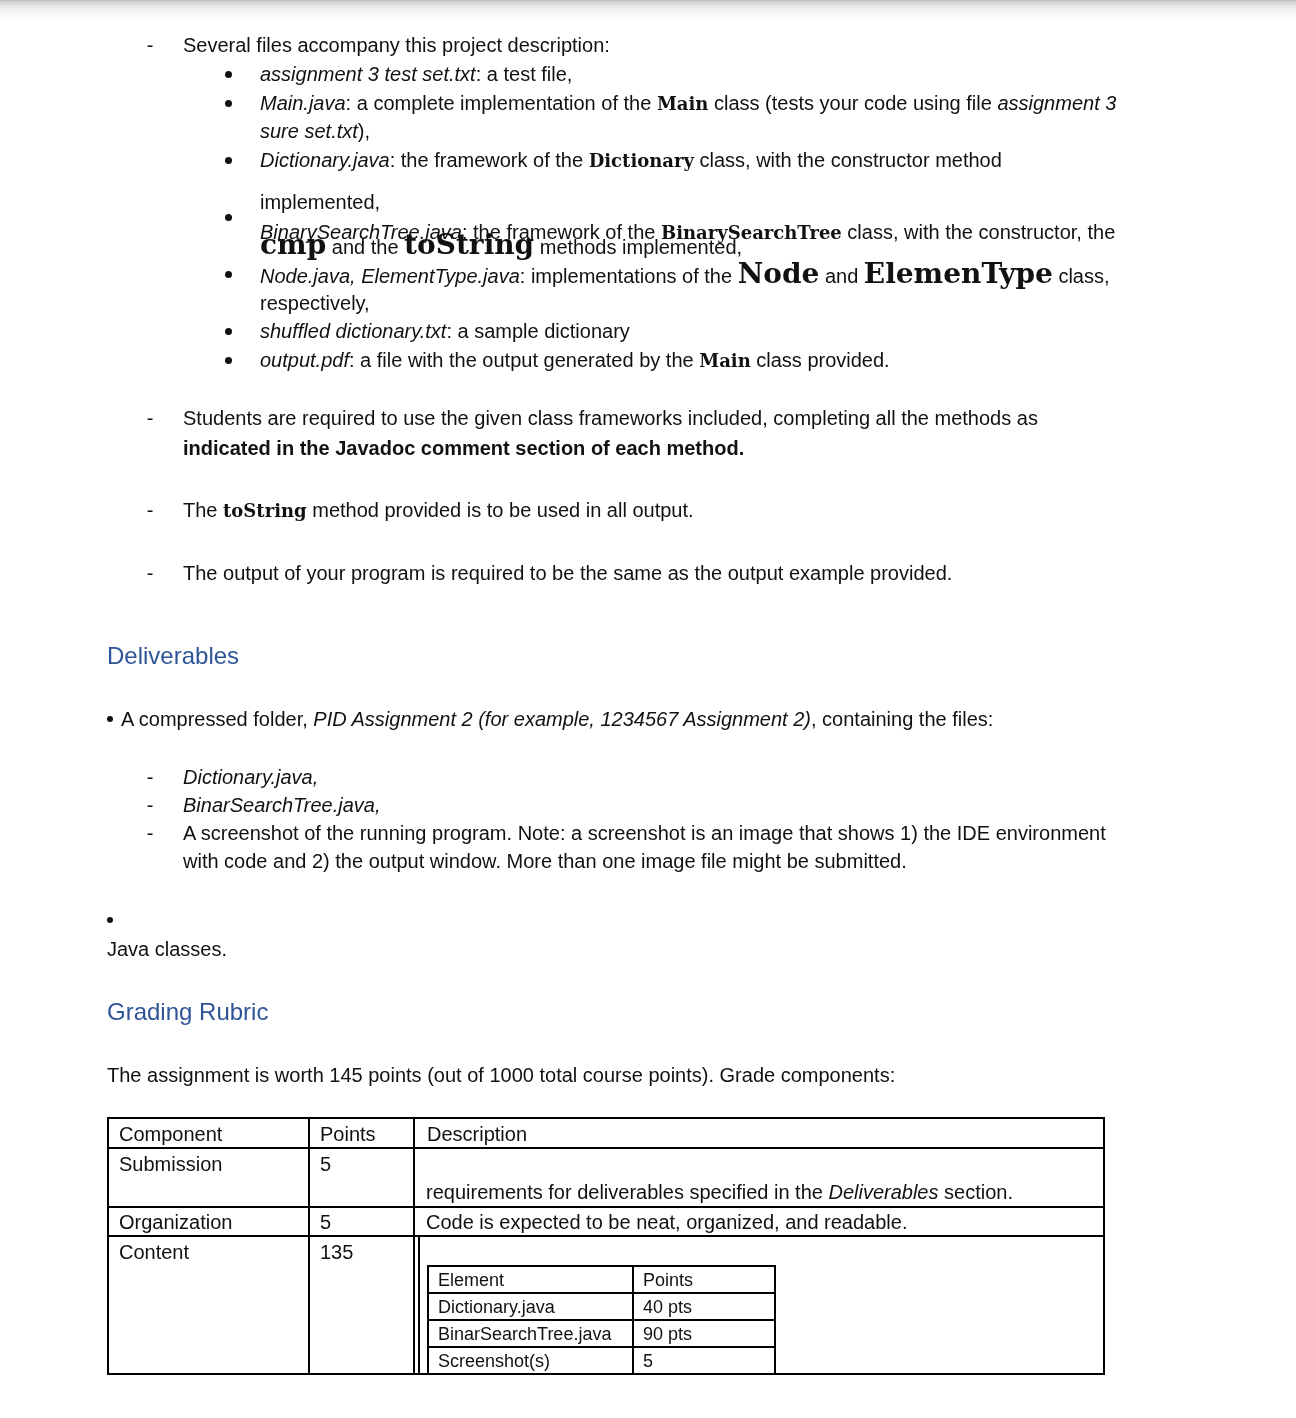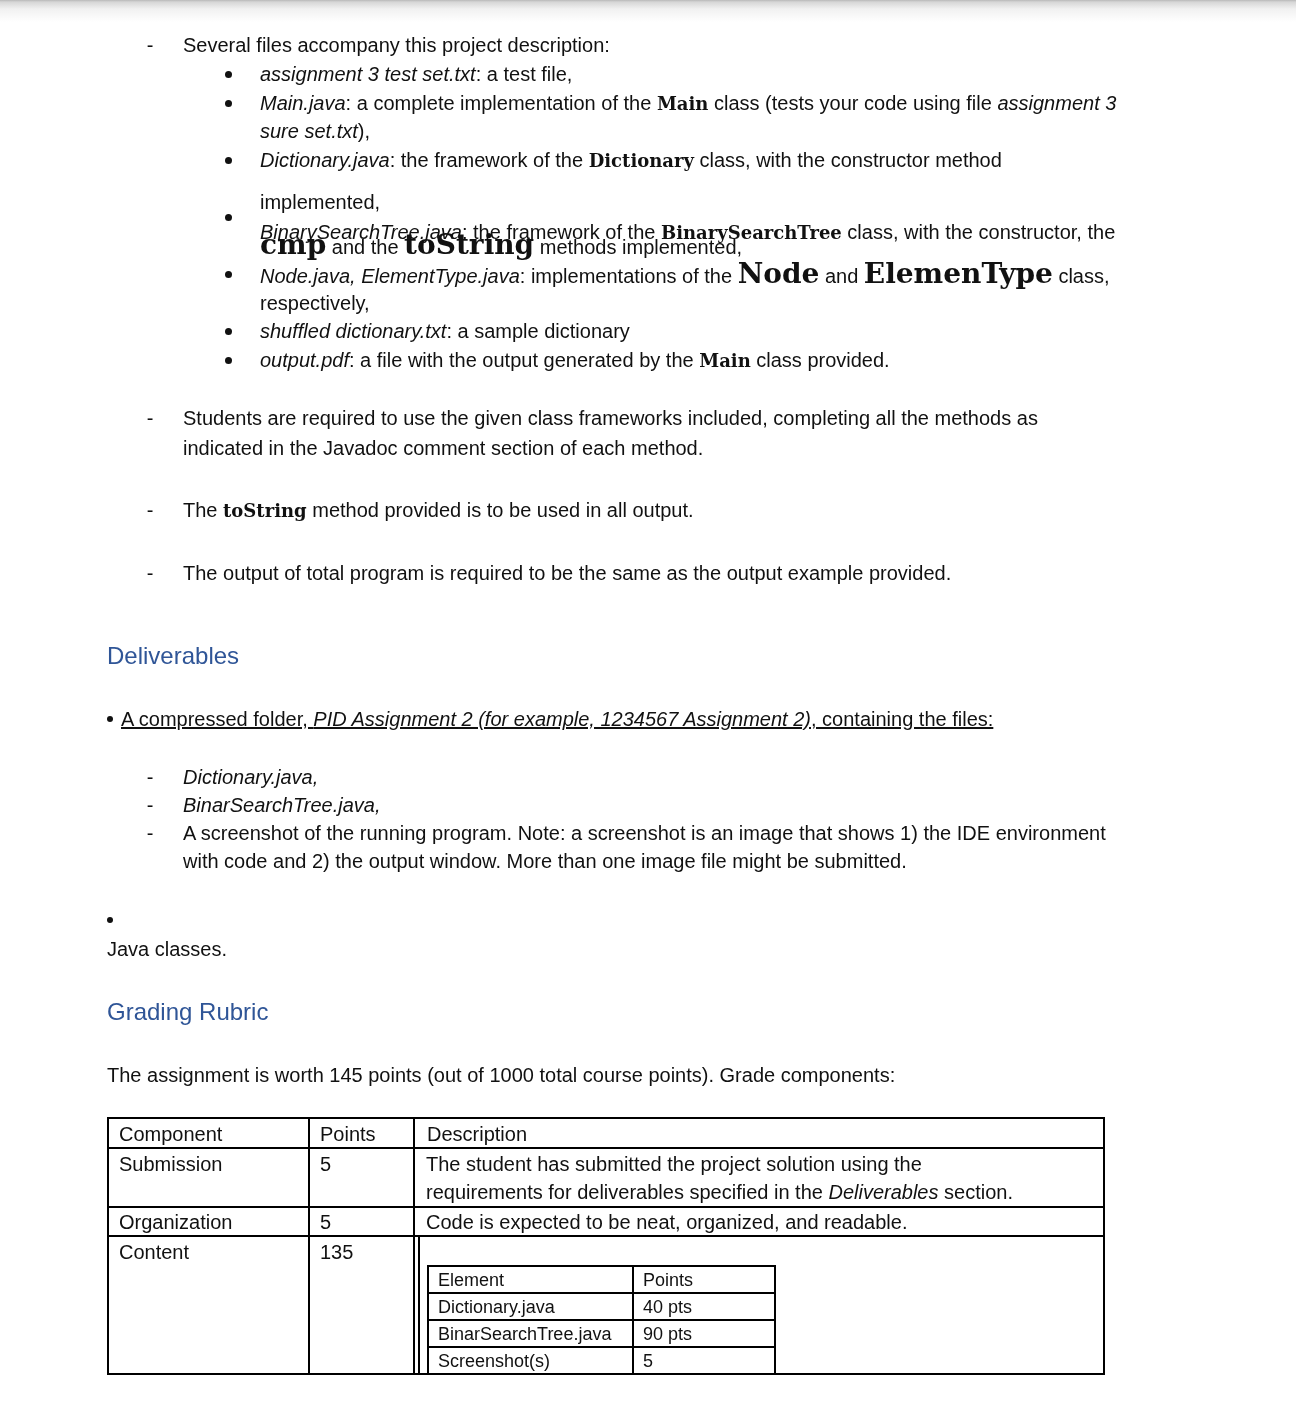--- a/index.html
+++ b/index.html
@@ -80,33 +80,33 @@
   <span class="bullet" style="top:328px;"></span>
   <span class="line" style="left:260px; top:317px;"><i>shuffled dictionary.txt</i><span>: a sample dictionary</span></span>
 
   <span class="bullet" style="top:357px;"></span>
   <span class="line" style="left:260px; top:346px;"><i>output.pdf</i><span>: a file with the output generated by the </span><span class="mono">Main</span><span> class provided.</span></span>
 </div>
 
 <div>
   <span class="line dash" style="top:404px;">-</span>
   <span class="line" style="left:183px; top:404px;">Students are required to use the given class frameworks included, completing all the methods as</span>
-  <span class="line" style="left:183px; top:434px;">indicated in the Javadoc comment section of each method.</span>
+  <span class="line" style="left:183px; top:434px;font-weight:bold;">indicated in the Javadoc comment section of each method.</span>
 
   <span class="line dash" style="top:496px;">-</span>
   <span class="line" style="left:183px; top:496px;"><span>The </span><span class="mono">toString</span><span> method provided is to be used in all output.</span></span>
 
   <span class="line dash" style="top:559px;">-</span>
-  <span class="line" style="left:183px; top:559px;">The output of total program is required to be the same as the output example provided.</span>
+  <span class="line" style="left:183px; top:559px;">The output of your program is required to be the same as the output example provided.</span>
 </div>
 
 <div>
   <span class="heading" style="left:107px; top:641px;">Deliverables</span>
 
-  <span class="line" style="left:107px; top:705px;text-decoration:underline;"><span class="small-bullet"></span><span>A compressed folder, </span><i>PID Assignment 2 (for example, 1234567 Assignment 2)</i><span>, containing the files:</span></span>
+  <span class="line" style="left:107px; top:705px;"><span class="small-bullet"></span><span>A compressed folder, </span><i>PID Assignment 2 (for example, 1234567 Assignment 2)</i><span>, containing the files:</span></span>
 
   <span class="line dash" style="top:763px;">-</span>
   <i class="line" style="left:183px; top:763px;">Dictionary.java,</i>
 
   <span class="line dash" style="top:791px;">-</span>
   <i class="line" style="left:183px; top:791px;">BinarSearchTree.java,</i>
 
   <span class="line dash" style="top:819px;">-</span>
   <span class="line" style="left:183px; top:819px;">A screenshot of the running program. Note: a screenshot is an image that shows 1) the IDE environment</span>
   <span class="line" style="left:183px; top:847px;">with code and 2) the output window. More than one image file might be submitted.</span>
@@ -126,21 +126,20 @@
     <div class="hline" style="top:28px;"></div>
     <div class="hline" style="top:87px;"></div>
     <div class="hline" style="top:116px;"></div>
 
     <span class="cell bold" style="left:10px; top:1px;">Component</span>
     <span class="cell bold" style="left:211px; top:1px;">Points</span>
     <span class="cell bold" style="left:318px; top:1px;">Description</span>
 
     <span class="cell" style="left:10px; top:31px;">Submission</span>
     <span class="cell" style="left:211px; top:31px;">5</span>
-    <span class="cell" style="left:317px; top:31px;">The student has submitted the project solution using the</span>
     <span class="cell" style="left:317px; top:59px;"><span>requirements for deliverables specified in the </span><i>Deliverables</i><span> section.</span></span>
 
     <span class="cell" style="left:10px; top:89px;">Organization</span>
     <span class="cell" style="left:211px; top:89px;">5</span>
     <span class="cell" style="left:317px; top:89px;">Code is expected to be neat, organized, and readable.</span>
 
     <span class="cell" style="left:10px; top:119px;">Content</span>
     <span class="cell" style="left:211px; top:119px;">135</span>
   </div>
 

